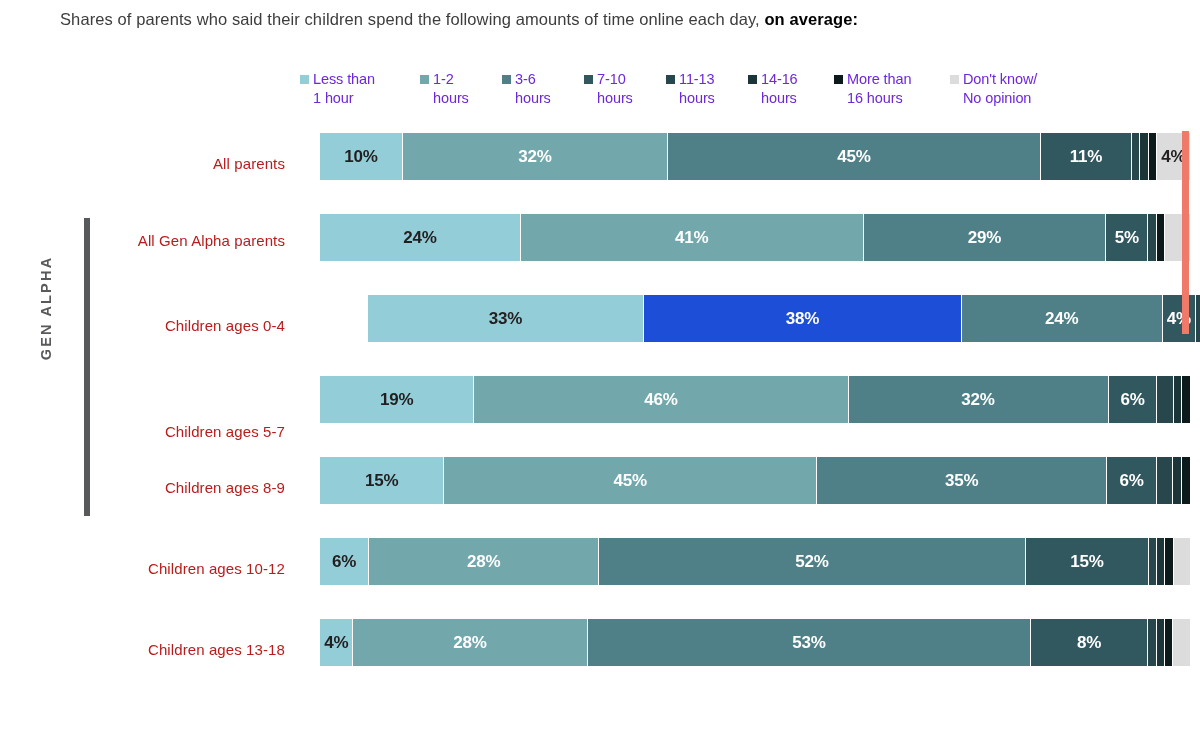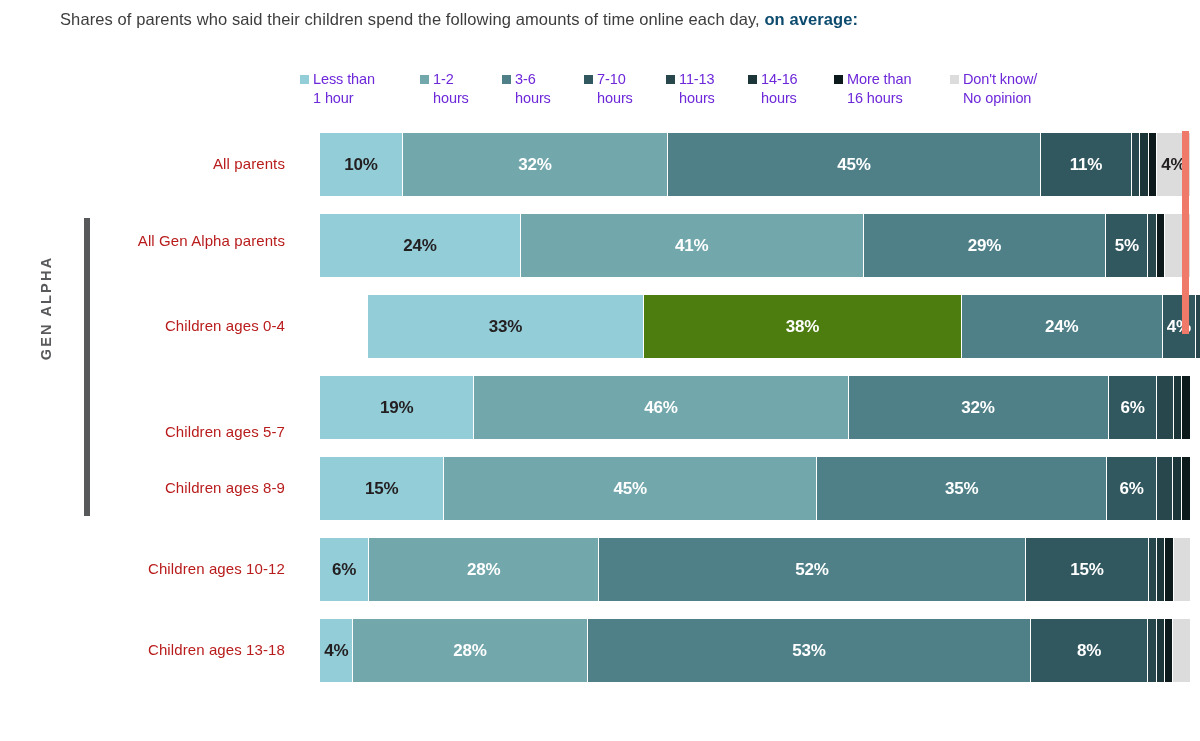--- a/index.html
+++ b/index.html
@@ -22,21 +22,21 @@
     left: 60px;
     top: 8px;
     width: 1100px;
     font-size: 16.5px;
     line-height: 22px;
     color: #3d3d3d;
     letter-spacing: 0.1px;
   }
   #chart-title .bold {
     font-weight: bold;
-    color: #0c4a6e;
+    color: #000000;
   }
 
   
   #legend {
     position: absolute;
     left: 300px;
     top: 70px;
     width: 800px;
     display: flex;
     flex-direction: row;
@@ -110,21 +110,21 @@
     position: absolute;
     left: 296px;
     top: 0;
     width: 870px;
     height: 741px;
   }
   .bar-row {
     position: absolute;
     left: 0;
     width: 870px;
-    height: 63px;
+    height: 47px;
     display: flex;
     flex-direction: row;
     align-items: stretch;
     padding-left: 24px;
   }
   .seg {
     position: relative;
     display: flex;
     align-items: center;
     justify-content: center;
@@ -242,21 +242,21 @@
         <span class="seg-label lbl-light">5%</span>
       </div>
       <div class="seg" style="background: rgb(39, 71, 77); width: 8.36538px; flex: 0 0 8.36538px;"></div>
       <div class="seg" style="background: rgb(12, 26, 28); width: 8.36538px; flex: 0 0 8.36538px;"></div>
       <div class="seg" style="background: rgb(220, 220, 220); width: 25.0962px; flex: 0 0 25.0962px;"></div>
     </div>
     <div class="bar-row" style="top: 295px; margin-left: 48px;">
       <div class="seg" style="background: rgb(146, 205, 216); width: 276.058px; flex: 0 0 276.058px;">
         <span class="seg-label lbl-dark">33%</span>
       </div>
-      <div class="seg" style="background: #4d7c0f; width: 317.885px; flex: 0 0 317.885px; align-items: center;">
+      <div class="seg" style="background: #1d4ed8; width: 317.885px; flex: 0 0 317.885px; align-items: center;">
         <span class="seg-label lbl-light">38%</span>
       </div>
       <div class="seg" style="background: rgb(79, 128, 136); width: 200.769px; flex: 0 0 200.769px;">
         <span class="seg-label lbl-light">24%</span>
       </div>
       <div class="seg" style="background: rgb(50, 88, 95); width: 33.4615px; flex: 0 0 33.4615px;">
         <span class="seg-label lbl-light">4%</span>
       </div>
       <div class="seg" style="background: rgb(39, 71, 77); width: 8.36538px; flex: 0 0 8.36538px;"></div>
       <div class="seg" style="background: rgb(220, 220, 220); width: 33.4615px; flex: 0 0 33.4615px;">

